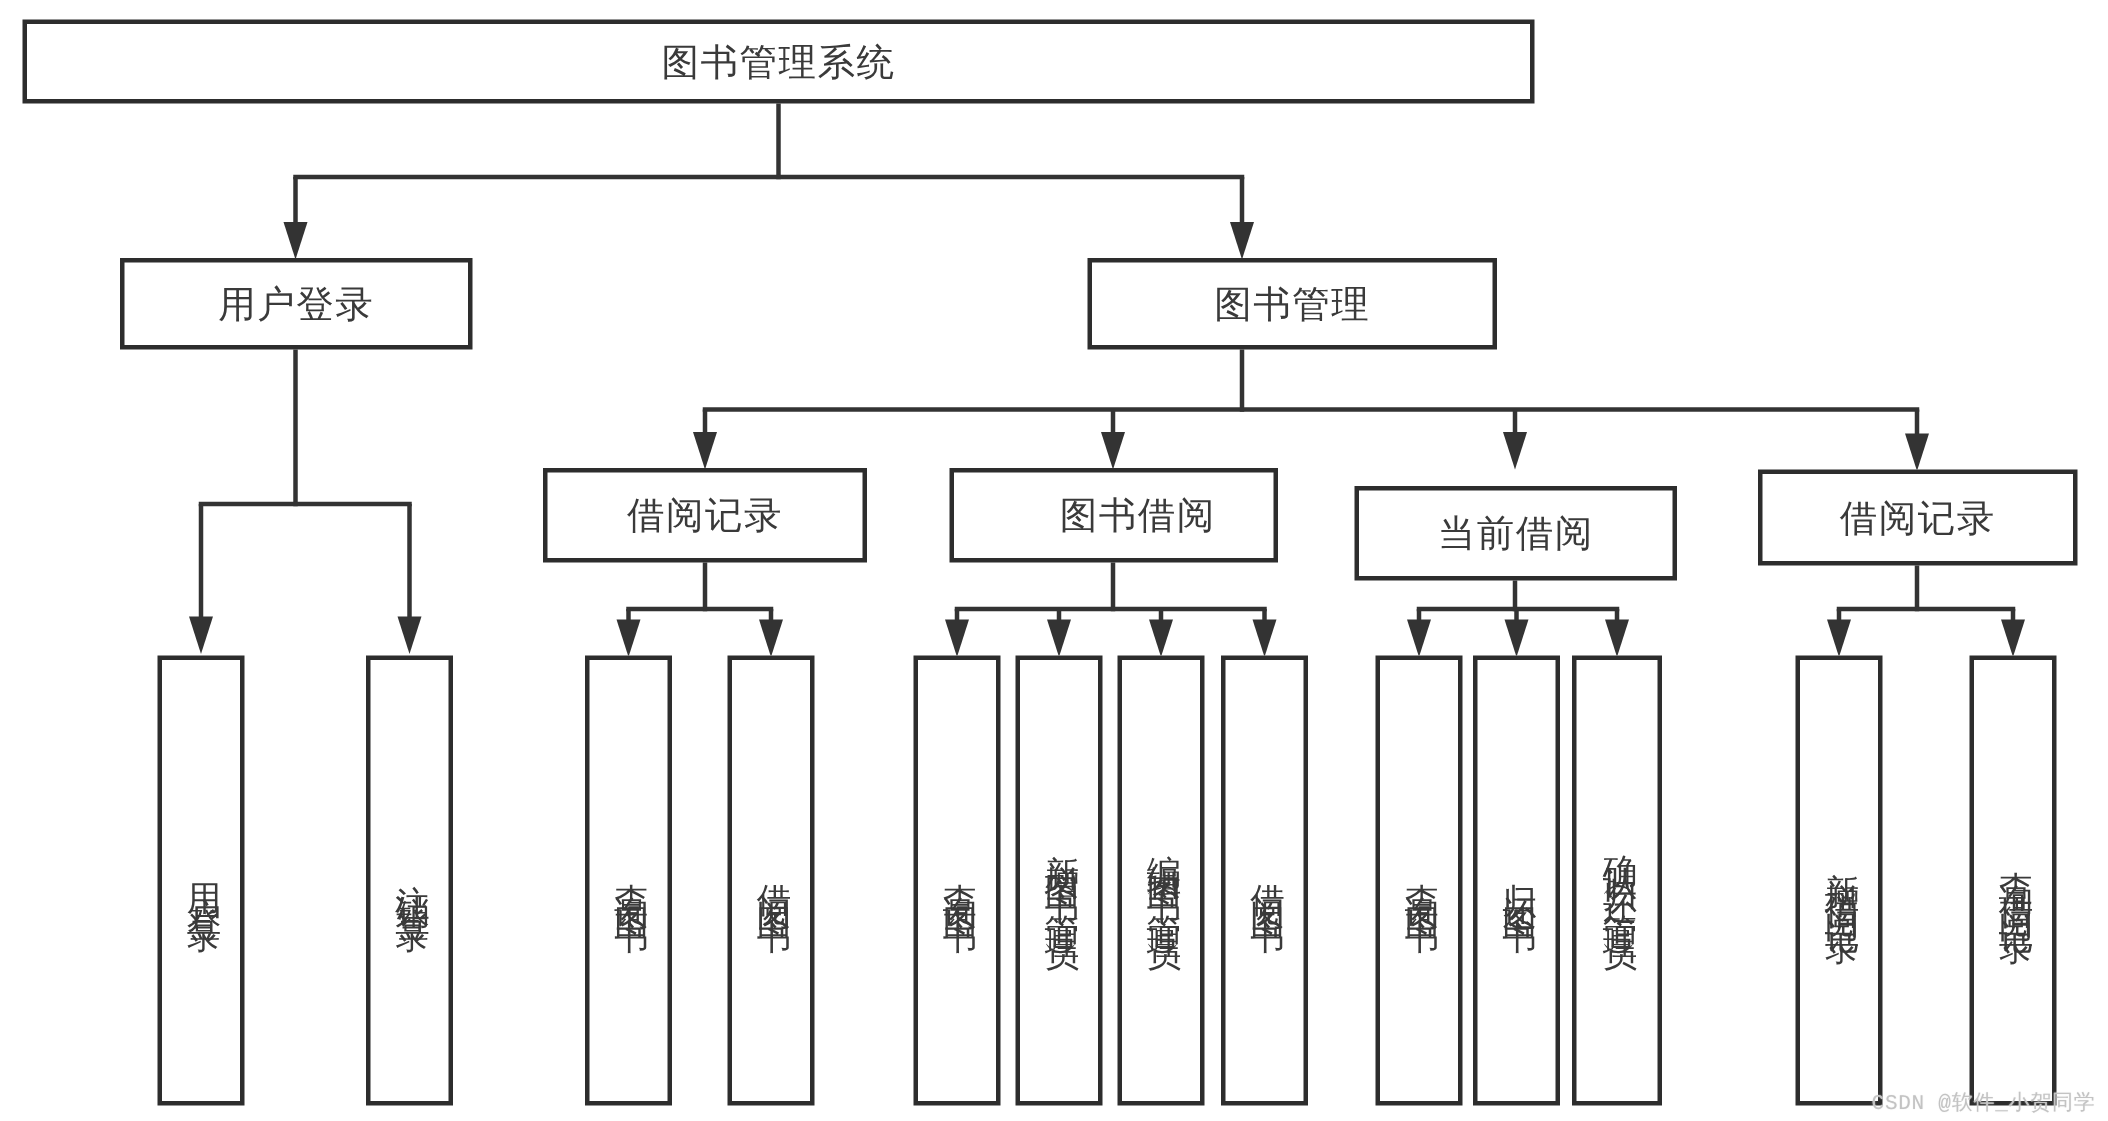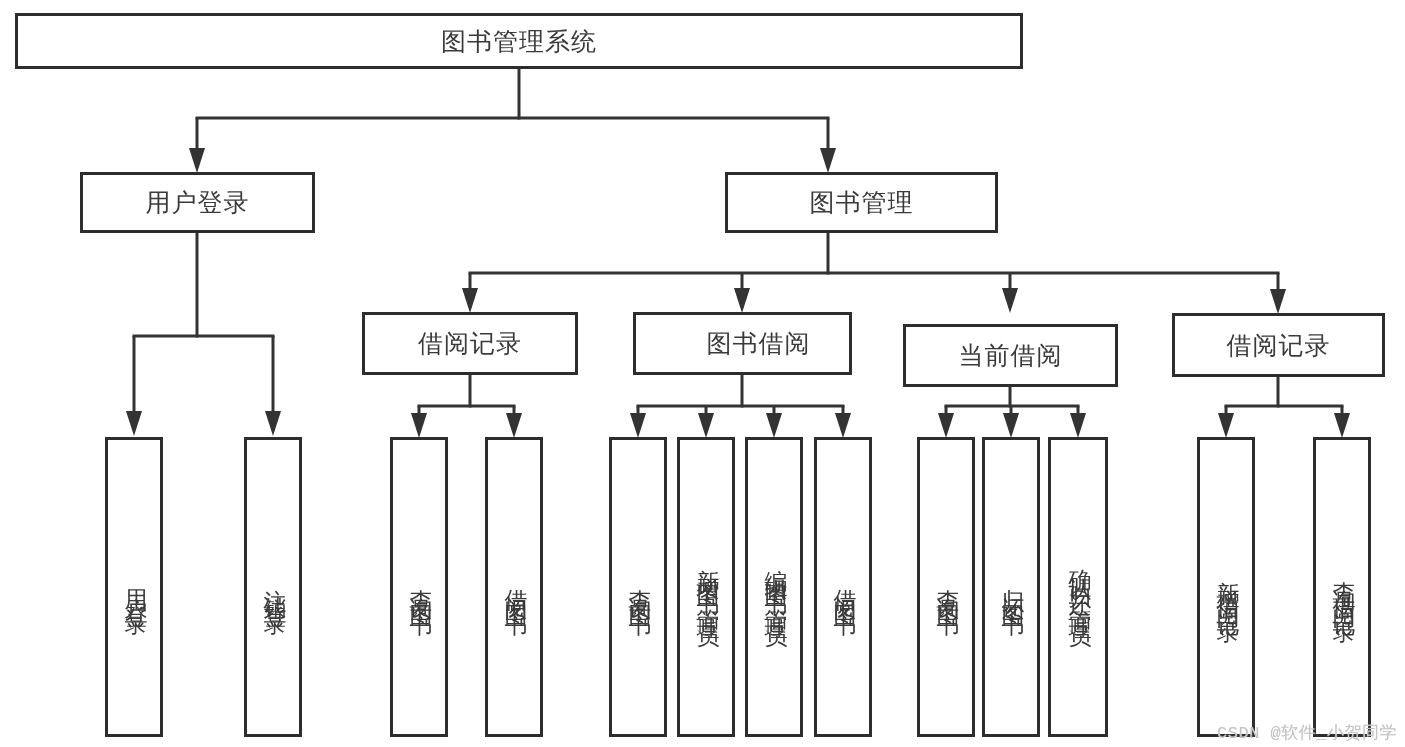--- a/index.html
+++ b/index.html
@@ -46,21 +46,21 @@
     text-orientation: mixed;
     font-size: 23px;
     line-height: 1;
     letter-spacing: 8px;
     white-space: nowrap;
   }
   .watermark {
     position: absolute;
     right: 8px;
     bottom: 3px;
-    font-size: 17px;
+    font-size: 14px;
     letter-spacing: 0.5px;
     color: #c3c3c3;
     text-shadow: 0 0 1px #e9e9e9;
     z-index: 5;
     white-space: nowrap;
   }
 </style>
 </head>
 <body>
 

